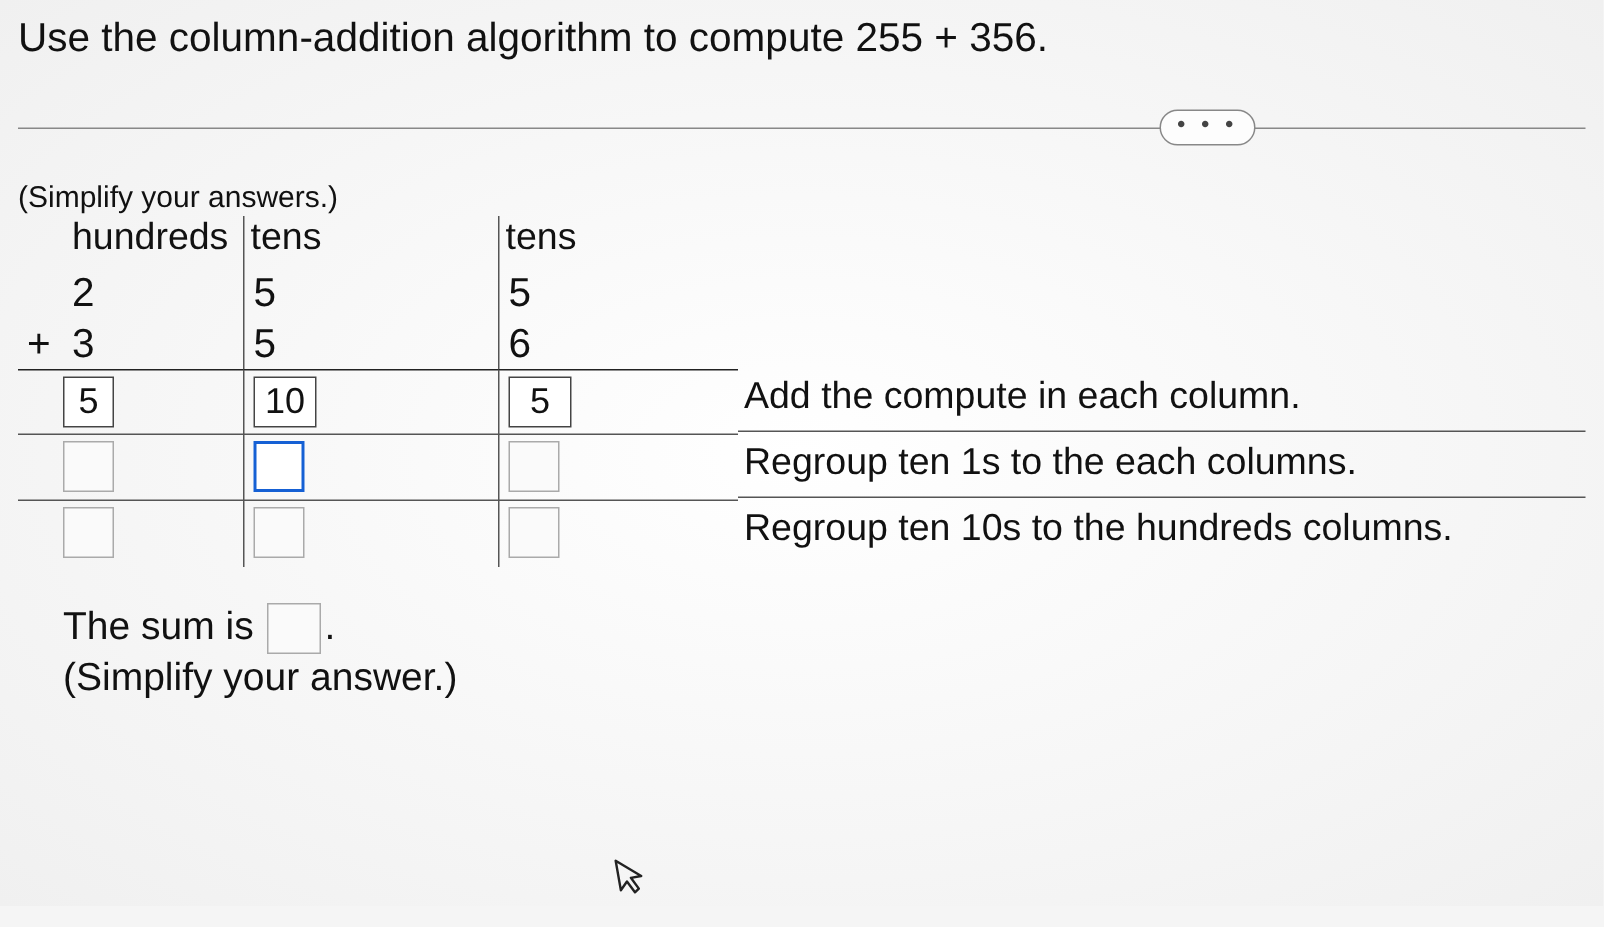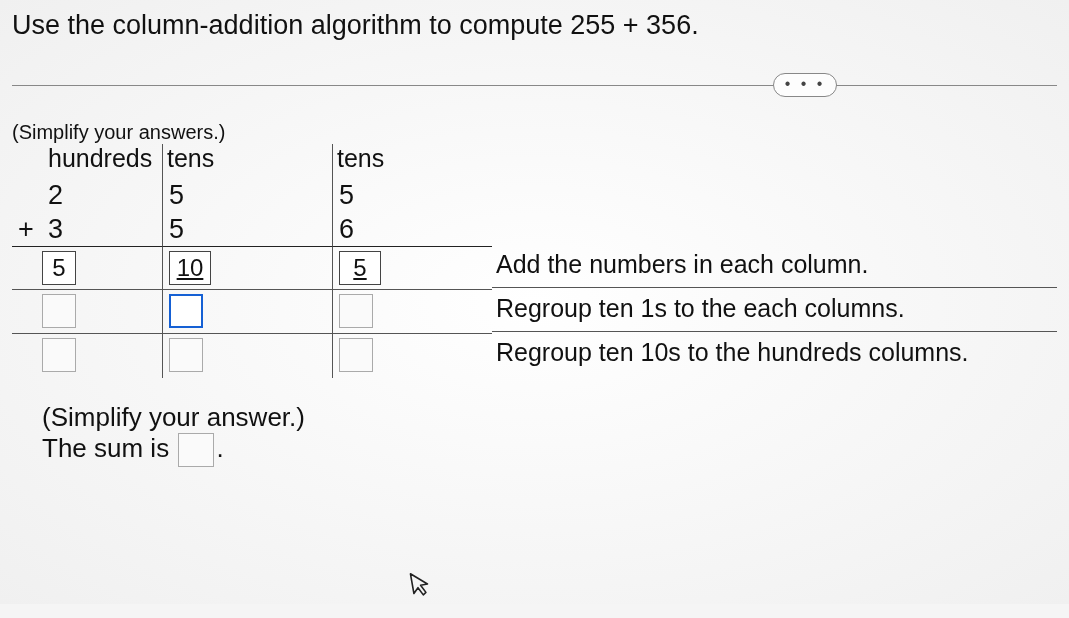--- a/index.html
+++ b/index.html
@@ -101,21 +101,21 @@
     display: inline-block;
     min-width: 34px;
     height: 34px;
     border: 1.5px solid #444;
     background: #fff;
     text-align: center;
     font-size: 24px;
     line-height: 32px;
     padding: 0 4px;
   }
-  .inputbox.wide { min-width: 42px; text-decoration: underline; }
+  .inputbox.wide { min-width: 42px; }
   .inputbox.active { border: 2.5px solid #1560d4; }
   .inputbox.dim { border: 1.5px solid #aaa; background: #fafafa; }
   .explain-col {
     flex: 1;
     padding-top: 100px;
     font-size: 25px;
   }
   .explain-line {
     height: 44px;
     line-height: 40px;
@@ -205,32 +205,32 @@
       </div>
       <div class="boxcell">
         <span class="inputbox dim"></span>
       </div>
       <div class="boxcell lastboxcell">
         <span class="inputbox dim"></span>
       </div>
     </div>
 
     <div class="explain-col">
-      <div class="explain-line">Add the numbers in each column.</div>
+      <div class="explain-line">Add the compute in each column.</div>
       <div class="explain-line">Regroup ten 1s to the each columns.</div>
       <div class="explain-line last">Regroup ten 10s to the hundreds columns.</div>
     </div>
   </div>
 
   <div class="final-area">
-    <div>(Simplify your answer.)</div>
     <div>
       <span>The sum is</span>
       <span class="final-input"></span><span>.</span>
     </div>
+    <div>(Simplify your answer.)</div>
   </div>
 </div>
 
 <div class="cursor-arrow">
   <svg width="24" height="28" viewBox="0 0 24 28">
     <path d="M3 2 L3 22 L8 17 L12 25 L15 23 L11 15 L18 15 Z" fill="none" stroke="#222" stroke-width="1.6" stroke-linejoin="round"></path>
   </svg>
 </div>
 
 </div>

